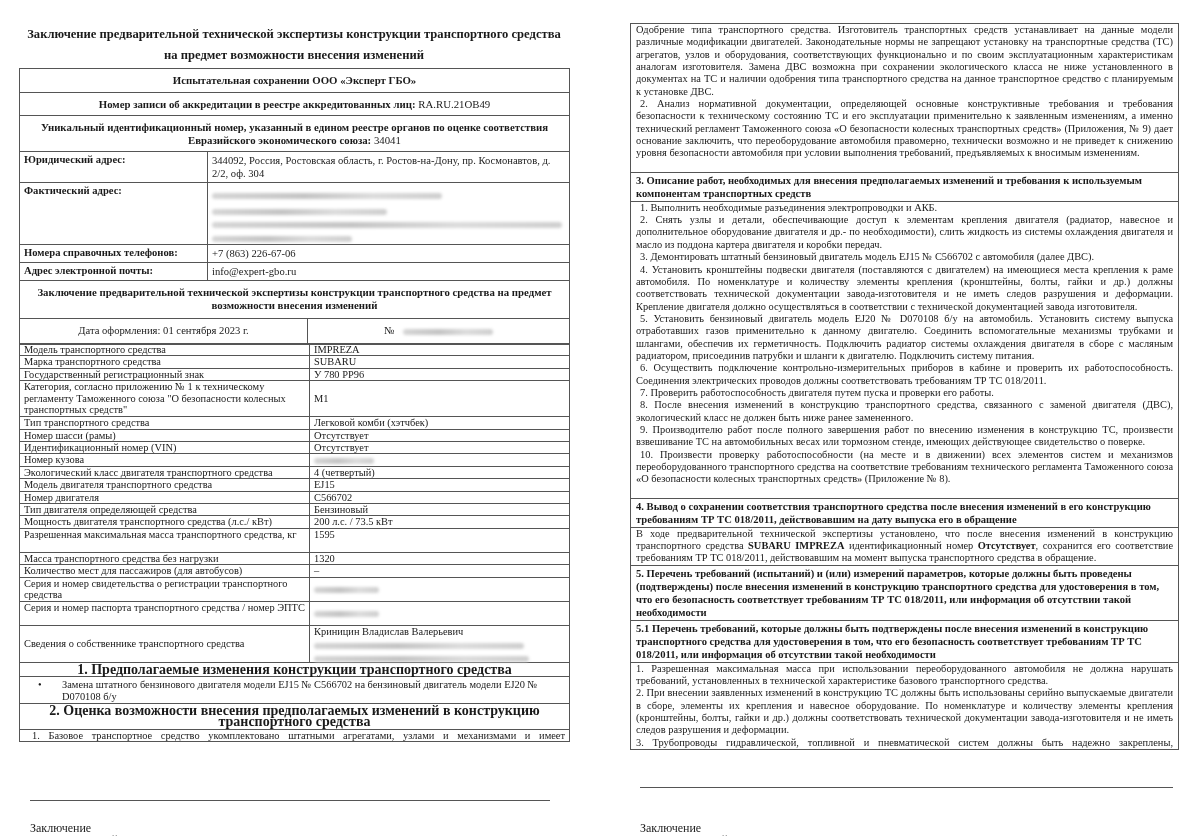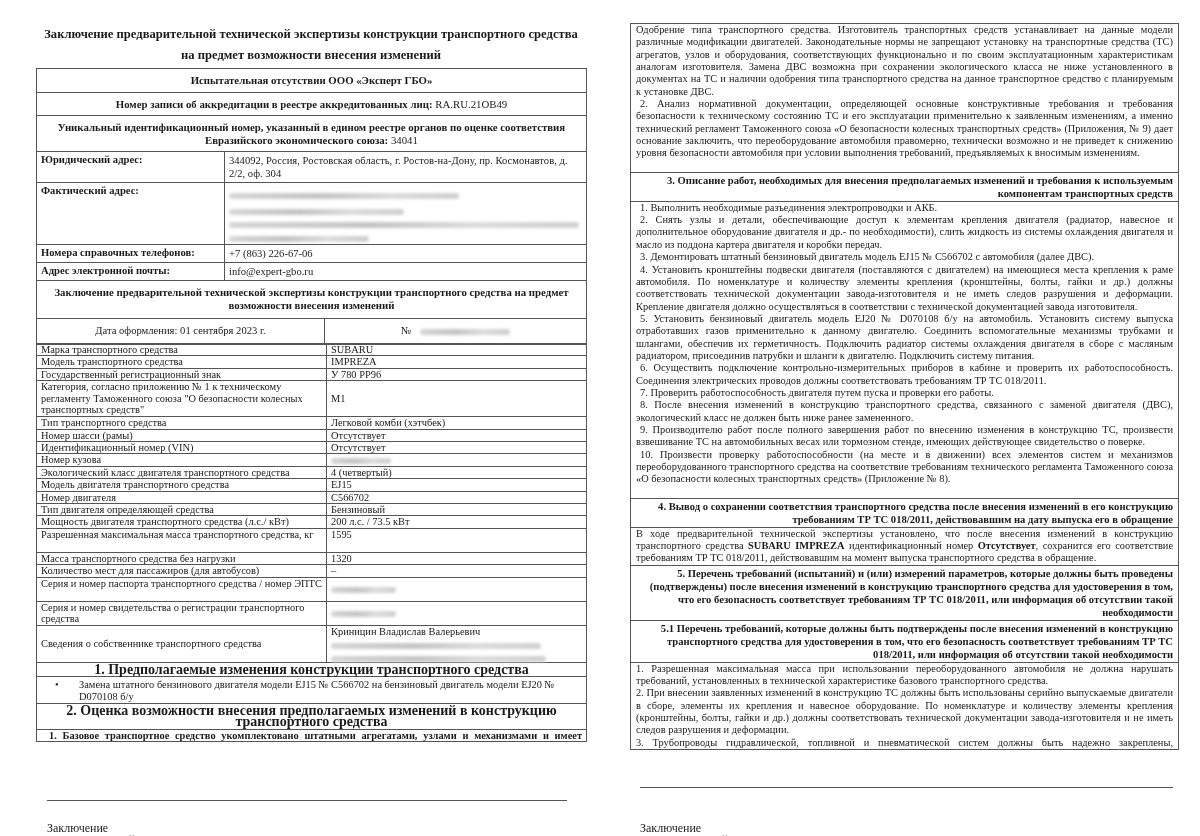--- a/index.html
+++ b/index.html
@@ -1,19 +1,19 @@
 <!DOCTYPE html>
 <html><head>
 <meta charset="utf-8">
 <style>
   * { box-sizing: border-box; margin: 0; padding: 0; }
   html, body { width: 1200px; height: 836px; background: #ffffff; overflow: hidden; }
   body { position: relative; font-family: "Liberation Serif", "DejaVu Serif", serif; color: #1a1a1a; }
   .page { position: absolute; top: 0; height: 836px; }
-  .page-left { left: 17px; width: 600px; }
+  .page-left { left: 0; width: 600px; }
   .page-right { left: 600px; width: 600px; }
 
   .doc-title { position: absolute; left: 20px; width: 548px; top: 24px; text-align: center; font-weight: bold; font-size: 12.6px; line-height: 21px; }
 
   table { border-collapse: collapse; position: absolute; table-layout: fixed; }
   td { border: 1px solid #555; vertical-align: top; padding: 1px 4px; font-size: 10.6px; line-height: 12.4px; }
   .center { text-align: center; }
 
   .org-table { left: 19px; top: 68px; width: 550px; }
   .org-table td.hdr { text-align: center; font-weight: bold; padding: 5px 4px 4px; font-size: 10.8px; line-height: 13px; }
@@ -22,46 +22,46 @@
   .org-table td.v { padding: 2px 4px; line-height: 13px; }
 
   .blur { display: inline-block; background: linear-gradient(90deg, #d6d6d6, #c4c4c4 40%, #dcdcdc 70%, #cfcfcf); border-radius: 4px; filter: blur(1.5px); height: 6px; vertical-align: middle; }
 
   .veh-table { left: 19px; top: 343px; width: 550px; }
   .veh-table td { padding: 0 4px; line-height: 11.4px; font-size: 10.4px; }
   .veh-table td.sect { text-align: center; font-weight: bold; font-size: 14px; padding: 1px 4px; }
   .veh-table td.bullet-cell { padding: 2px 4px 1px 18px; }
   .bullet-row { display: flex; }
   .bullet-row .dot { width: 24px; flex: none; text-align: left; }
-  .justify { text-align: justify; font-weight: bold; }
+  .justify { text-align: justify; }
 
   .footer-line { position: absolute; height: 1px; background: #555; }
   .footer { position: absolute; font-size: 12px; line-height: 12px; color: #222; margin-top: 24px; }
 
   .right-table { left: 30px; top: 23px; width: 549px; }
   .right-table td { font-size: 10.4px; line-height: 12.35px; padding: 0 5px; text-align: justify; }
-  .right-table td.sect { text-align: right; font-weight: bold; font-size: 10.6px; line-height: 13px; padding: 1px 5px; }
+  .right-table td.sect { text-align: left; font-weight: bold; font-size: 10.6px; line-height: 13px; padding: 1px 5px; }
   .para { text-indent: 4px; }
 </style>
 </head>
 <body>
 
 <div class="page page-left">
 
   <div class="doc-title">Заключение предварительной технической экспертизы конструкции транспортного средства на предмет возможности внесения изменений</div>
 
   <table class="org-table">
     <colgroup>
         <col style="width:188px">
         <col style="width:100px">
         <col style="width:262px">
       </colgroup>
     <tbody>
         <tr>
-          <td class="hdr" colspan="3" style="height:24px">Испытательная отсутствии ООО «Эксперт ГБО»</td>
+          <td class="hdr" colspan="3" style="height:24px">Испытательная сохранении ООО «Эксперт ГБО»</td>
         </tr>
     <tr>
           <td class="hdr" colspan="3" style="height:23px">
       <span>Номер записи об аккредитации в реестре аккредитованных лиц:</span>
       <span class="val">RA.RU.21OB49</span>
     </td>
         </tr>
     <tr>
           <td class="hdr" colspan="3" style="height:36px">
       <span>Уникальный идентификационный номер, указанный в едином реестре органов по оценке соответствия Евразийского экономического союза:</span>
@@ -104,26 +104,26 @@
   </tbody>
     </table>
 
   <table class="veh-table">
     <colgroup>
         <col style="width:290px">
         <col style="width:260px">
       </colgroup>
     <tbody id="vehicle-rows">
         <tr>
+          <td>Модель транспортного средства</td>
+          <td>IMPREZA</td>
+        </tr>
+        <tr>
           <td>Марка транспортного средства</td>
           <td>SUBARU</td>
-        </tr>
-        <tr>
-          <td>Модель транспортного средства</td>
-          <td>IMPREZA</td>
         </tr>
         <tr>
           <td>Государственный регистрационный знак</td>
           <td>У 780 РР96</td>
         </tr>
         <tr style="height: 36px;">
           <td>Категория, согласно приложению № 1 к техническому регламенту Таможенного союза "О безопасности колесных транспортных средств"</td>
           <td style="vertical-align: middle;">М1</td>
         </tr>
         <tr>
@@ -168,25 +168,25 @@
         </tr>
         <tr>
           <td>Масса транспортного средства без нагрузки</td>
           <td>1320</td>
         </tr>
         <tr>
           <td>Количество мест для пассажиров (для автобусов)</td>
           <td>–</td>
         </tr>
         <tr style="height: 24px;">
+          <td>Серия и номер свидетельства о регистрации транспортного средства</td>
+          <td style="vertical-align: middle;"><span class="blur" style="width: 65px;"></span></td>
+        </tr>
+        <tr style="height: 24px;">
           <td>Серия и номер паспорта транспортного средства / номер ЭПТС</td>
-          <td style="vertical-align: middle;"><span class="blur" style="width: 65px;"></span></td>
-        </tr>
-        <tr style="height: 24px;">
-          <td>Серия и номер свидетельства о регистрации транспортного средства</td>
           <td style="vertical-align: middle;"><span class="blur" style="width: 65px;"></span></td>
         </tr>
         <tr style="height: 36px;">
           <td style="vertical-align: middle;">Сведения о собственнике транспортного средства</td>
           <td><div>Криницин Владислав Валерьевич</div><span class="blur" style="width: 210px; margin-top: 5px;"></span><br><span class="blur" style="width: 215px; margin-top: 6px;"></span></td>
         </tr>
       </tbody>
     <tbody>
         <tr>
           <td class="sect" colspan="2">1. Предполагаемые изменения конструкции транспортного средства</td>

